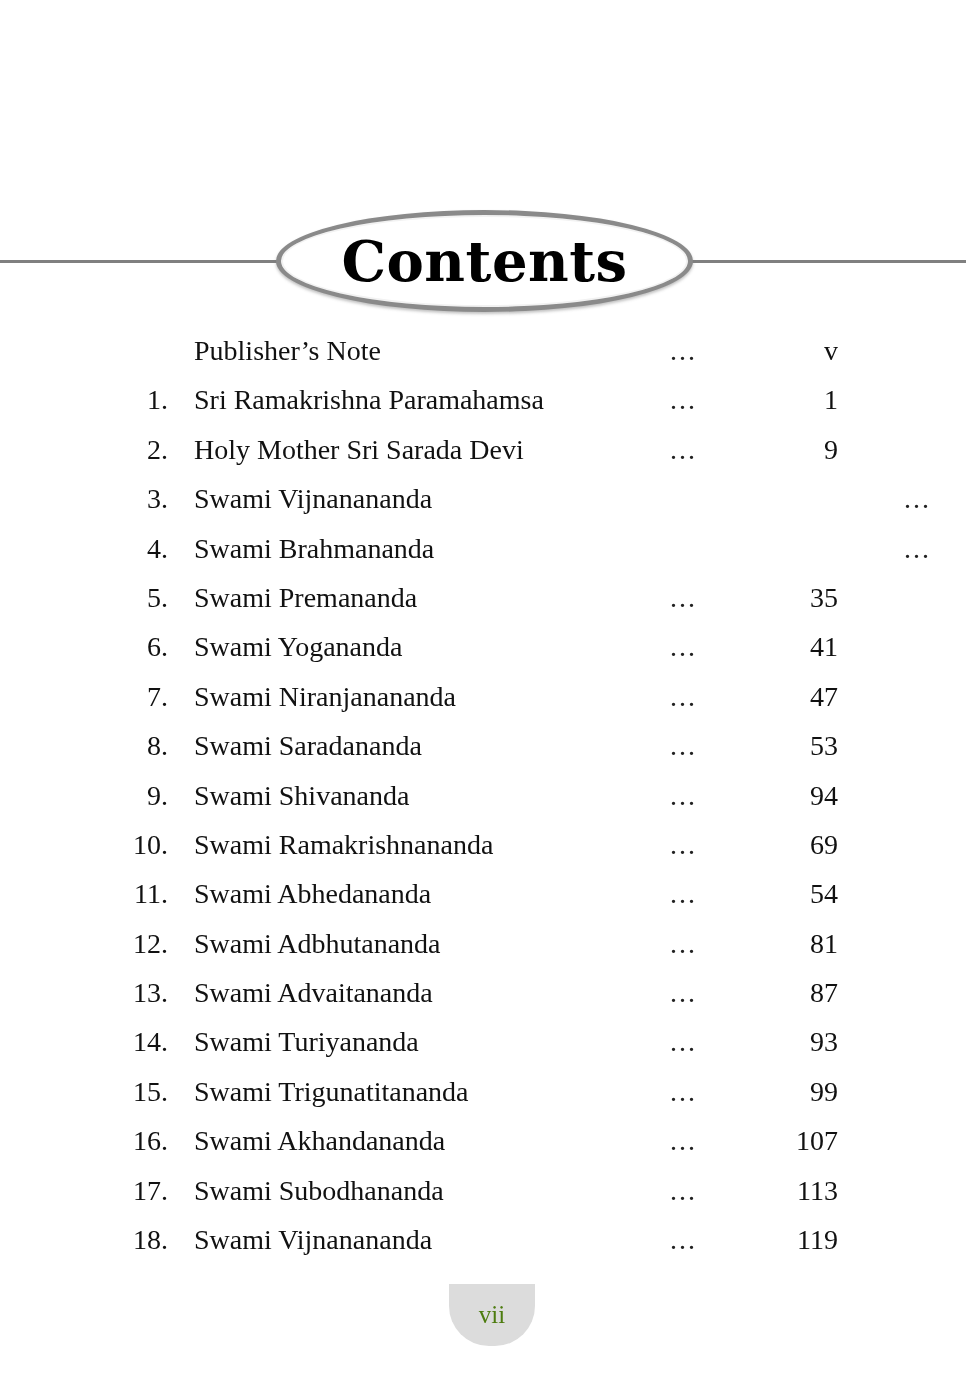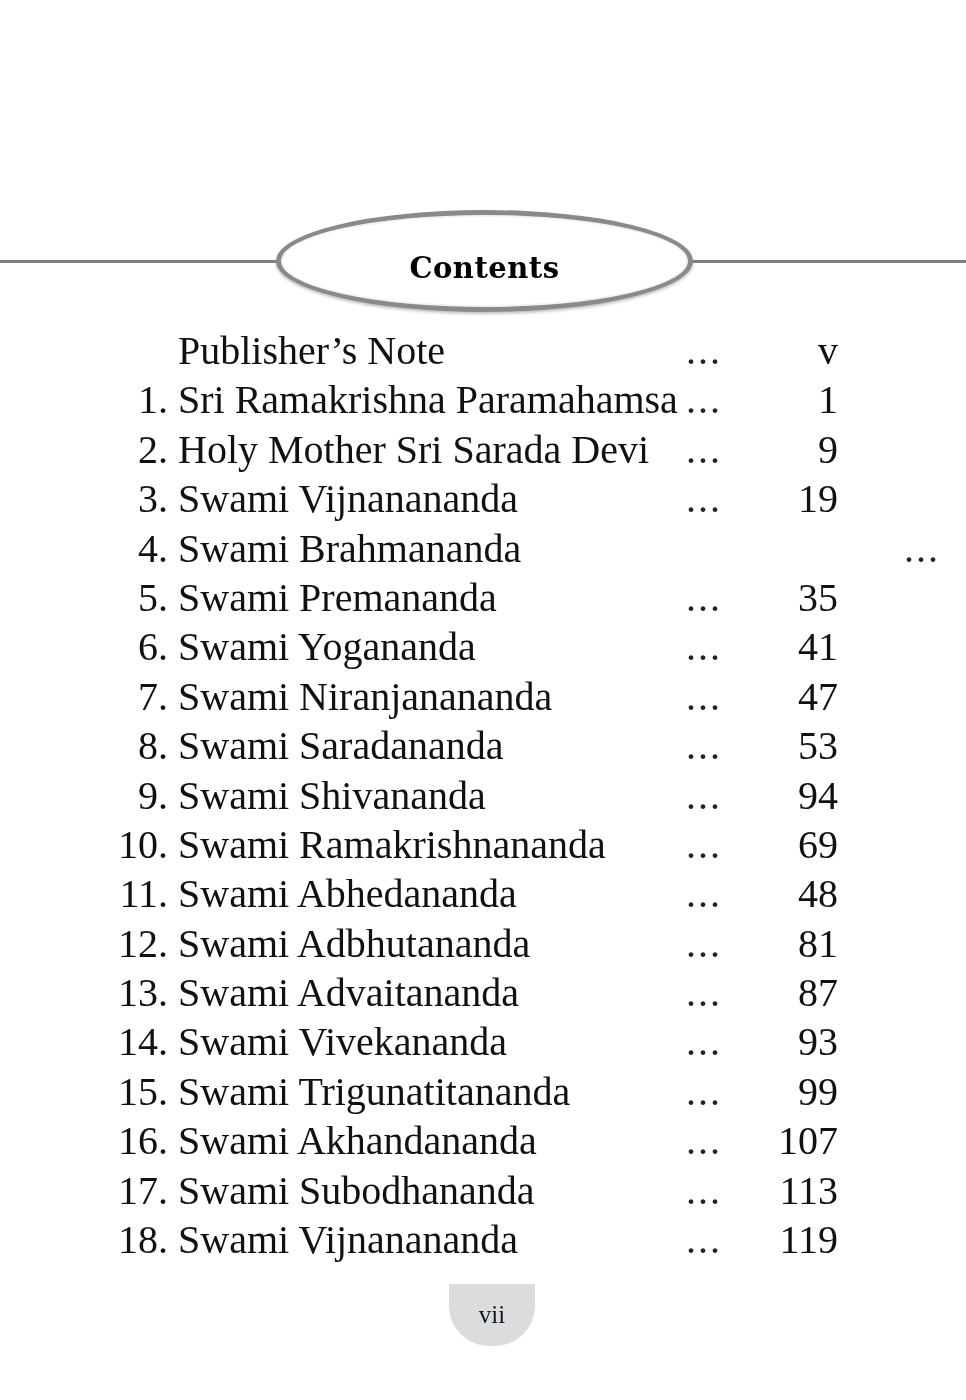--- a/index.html
+++ b/index.html
@@ -40,47 +40,48 @@
     height: 102px;
     border-radius: 50%;
     background: #ffffff;
     border: 5px solid #8a8a8a;
     box-shadow: inset 0 0 0 2px #f2f2f2, 0 2px 3px rgba(120,120,120,0.45);
     box-sizing: border-box;
   }
   #page-title {
     position: absolute;
     left: 276px;
-    top: 12px;
+    top: 5px;
     width: 417px;
     height: 102px;
     display: flex;
     align-items: center;
     justify-content: center;
     font-family: "DejaVu Serif", "Liberation Serif", serif;
     font-weight: bold;
-    font-size: 29px;
+    font-size: 56px;
     letter-spacing: 0.5px;
     color: #000000;
   }
 
   
   #toc {
     position: absolute;
     left: 0;
     top: 326px;
     width: 966px;
   }
   .toc-row {
     display: flex;
     align-items: baseline;
     height: 49.4px;
-    font-size: 40px;
+    font-size: 28px;
     line-height: 49.4px;
     color: #111111;
+    gap: 16px;
   }
   .toc-num {
     width: 178px;
     flex: 0 0 178px;
     text-align: right;
     padding-right: 10px;
     box-sizing: border-box;
     white-space: nowrap;
   }
   .toc-title {
@@ -110,21 +111,21 @@
     left: 449px;
     top: 1284px;
     width: 86px;
     height: 62px;
     background: #dcdcdc;
     border-radius: 0 0 40px 40px;
     display: flex;
     align-items: center;
     justify-content: center;
     font-size: 25px;
-    color: #0f172a;
+    color: #4d7c0f;
   }
 </style>
 </head>
 <body>
 
 <div id="header-band">
   <div id="header-rule"></div>
   <div id="title-ellipse"></div>
   <div id="page-title">Contents</div>
 </div>
@@ -145,21 +146,20 @@
     <div class="toc-row">
       <span class="toc-num">2.</span>
       <span class="toc-title">Holy Mother Sri Sarada Devi</span>
       <span class="toc-dots">...</span>
       <span class="toc-page">9</span>
     </div>
     <div class="toc-row">
       <span class="toc-num">3.</span>
       <span class="toc-title">Swami Vijnanananda</span>
       <span class="toc-dots">...</span>
-      <span class="toc-page">19</span>
     </div>
     <div class="toc-row">
       <span class="toc-num">4.</span>
       <span class="toc-title">Swami Brahmananda</span>
       <span class="toc-dots">...</span>
     </div>
     <div class="toc-row">
       <span class="toc-num">5.</span>
       <span class="toc-title">Swami Premananda</span>
       <span class="toc-dots">...</span>
@@ -192,37 +192,37 @@
     <div class="toc-row">
       <span class="toc-num">10.</span>
       <span class="toc-title">Swami Ramakrishnananda</span>
       <span class="toc-dots">...</span>
       <span class="toc-page">69</span>
     </div>
     <div class="toc-row">
       <span class="toc-num">11.</span>
       <span class="toc-title">Swami Abhedananda</span>
       <span class="toc-dots">...</span>
-      <span class="toc-page">48</span>
+      <span class="toc-page">54</span>
     </div>
     <div class="toc-row">
       <span class="toc-num">12.</span>
       <span class="toc-title">Swami Adbhutananda</span>
       <span class="toc-dots">...</span>
       <span class="toc-page">81</span>
     </div>
     <div class="toc-row">
       <span class="toc-num">13.</span>
       <span class="toc-title">Swami Advaitananda</span>
       <span class="toc-dots">...</span>
       <span class="toc-page">87</span>
     </div>
     <div class="toc-row">
       <span class="toc-num">14.</span>
-      <span class="toc-title">Swami Vivekananda</span>
+      <span class="toc-title">Swami Turiyananda</span>
       <span class="toc-dots">...</span>
       <span class="toc-page">93</span>
     </div>
     <div class="toc-row">
       <span class="toc-num">15.</span>
       <span class="toc-title">Swami Trigunatitananda</span>
       <span class="toc-dots">...</span>
       <span class="toc-page">99</span>
     </div>
     <div class="toc-row">

